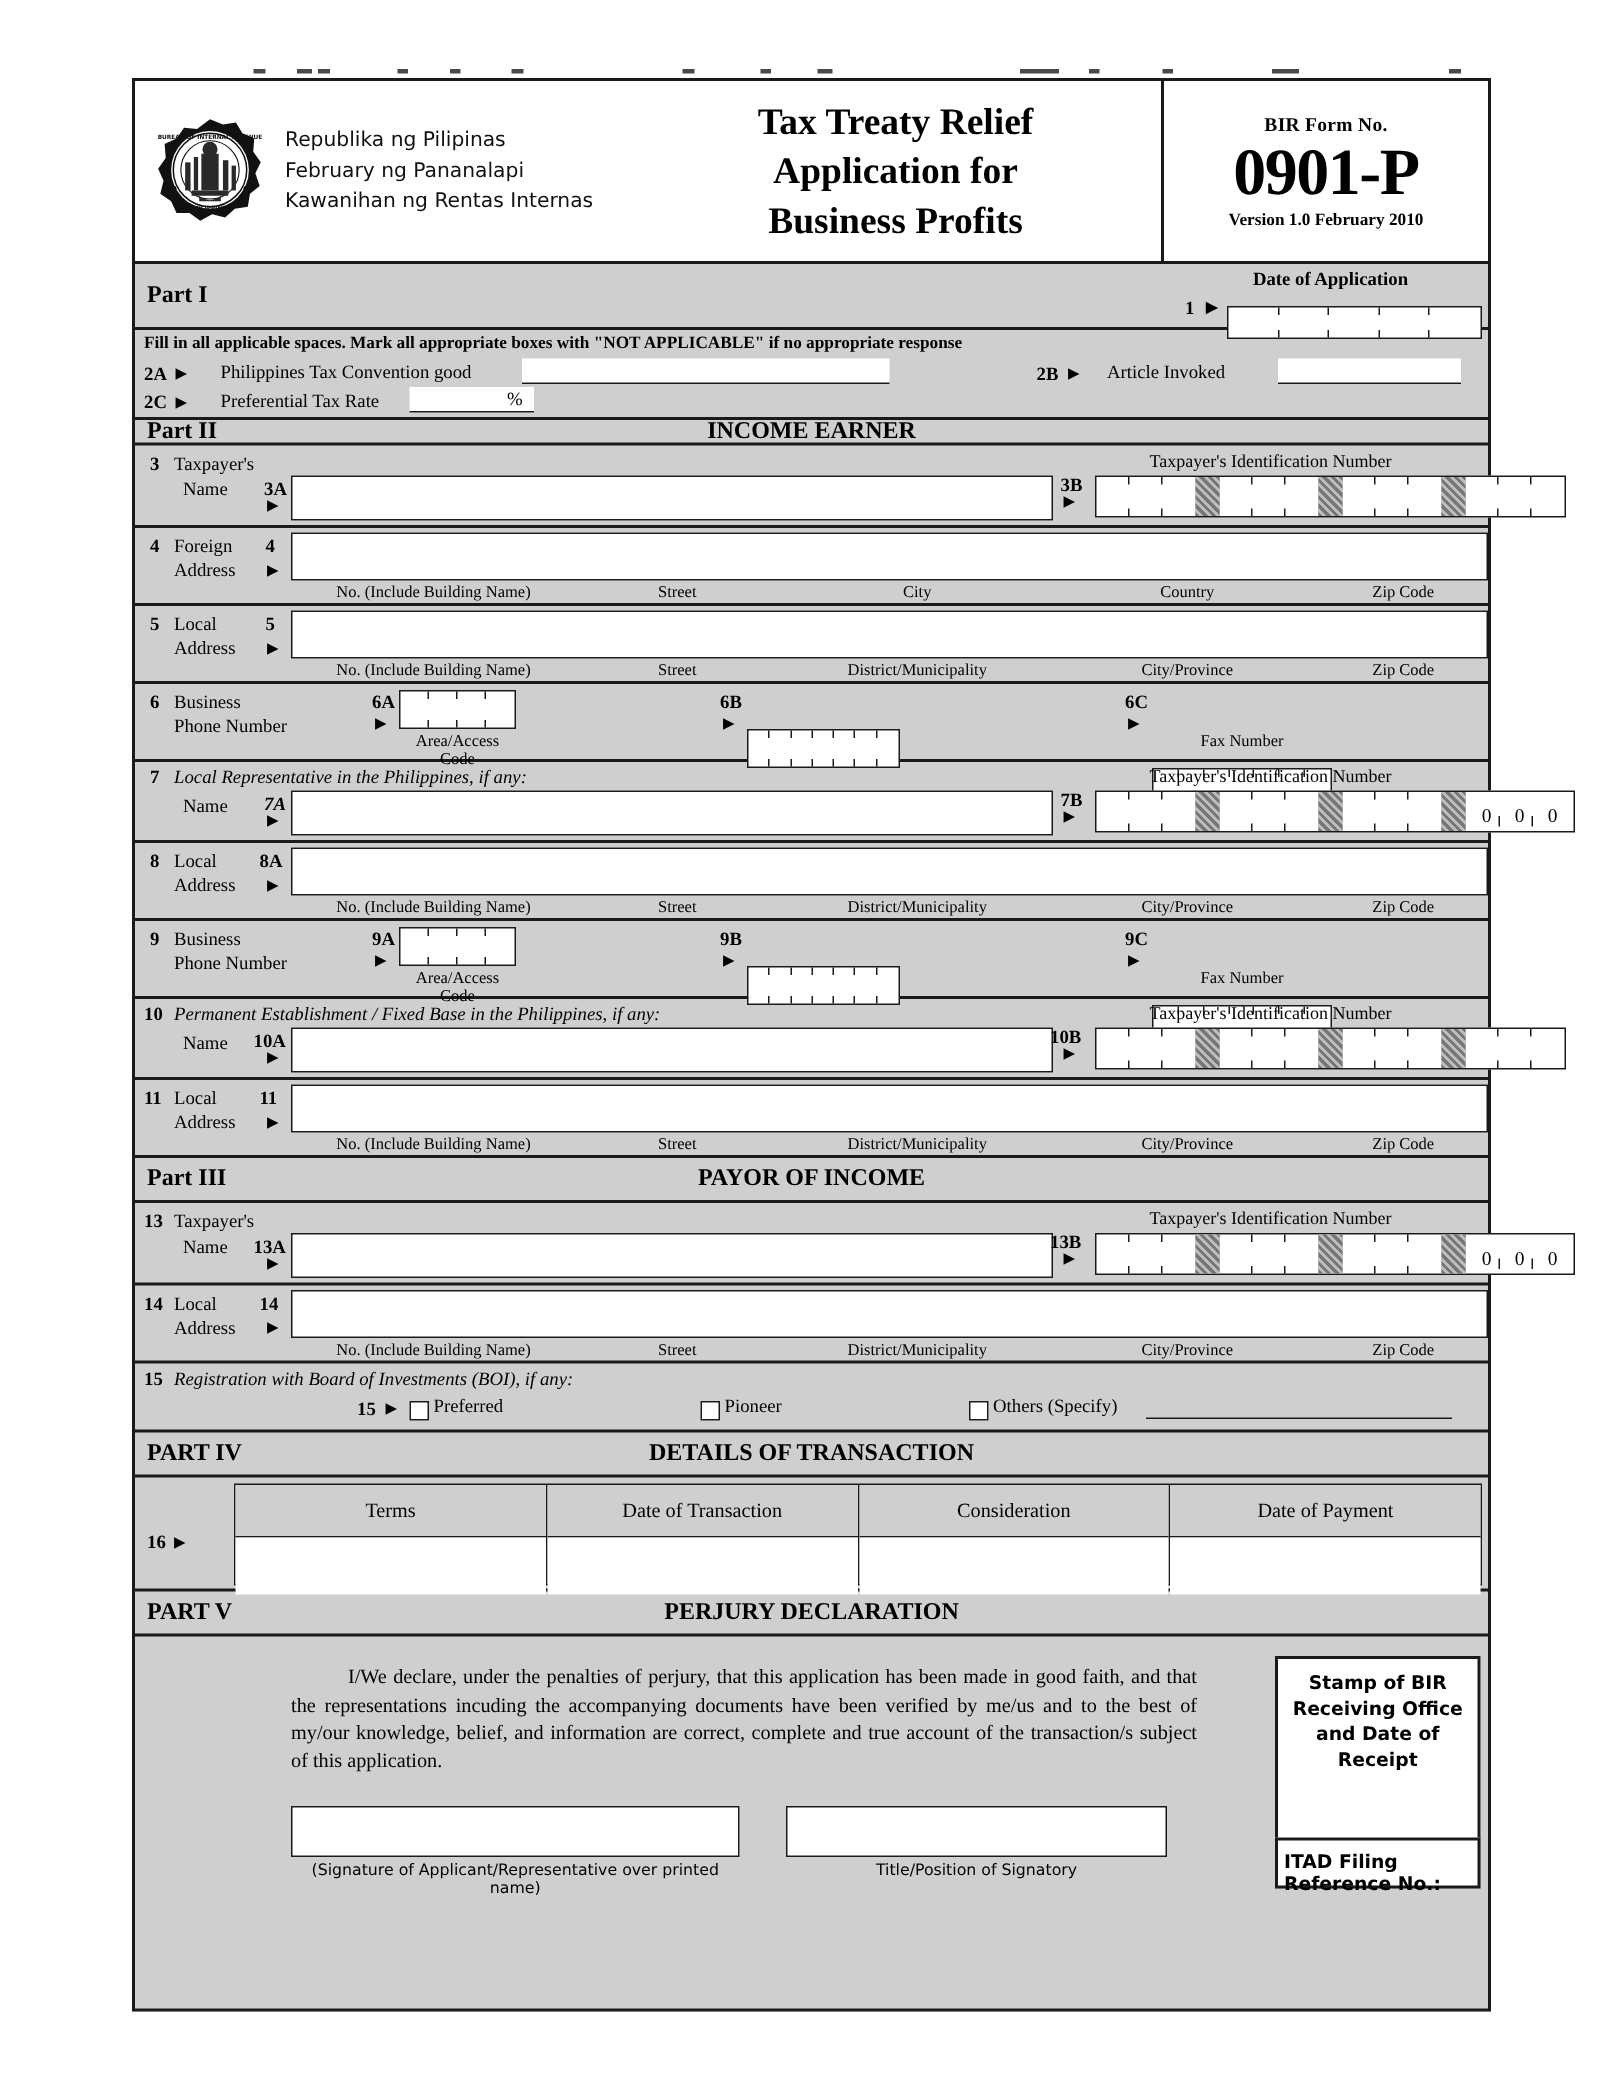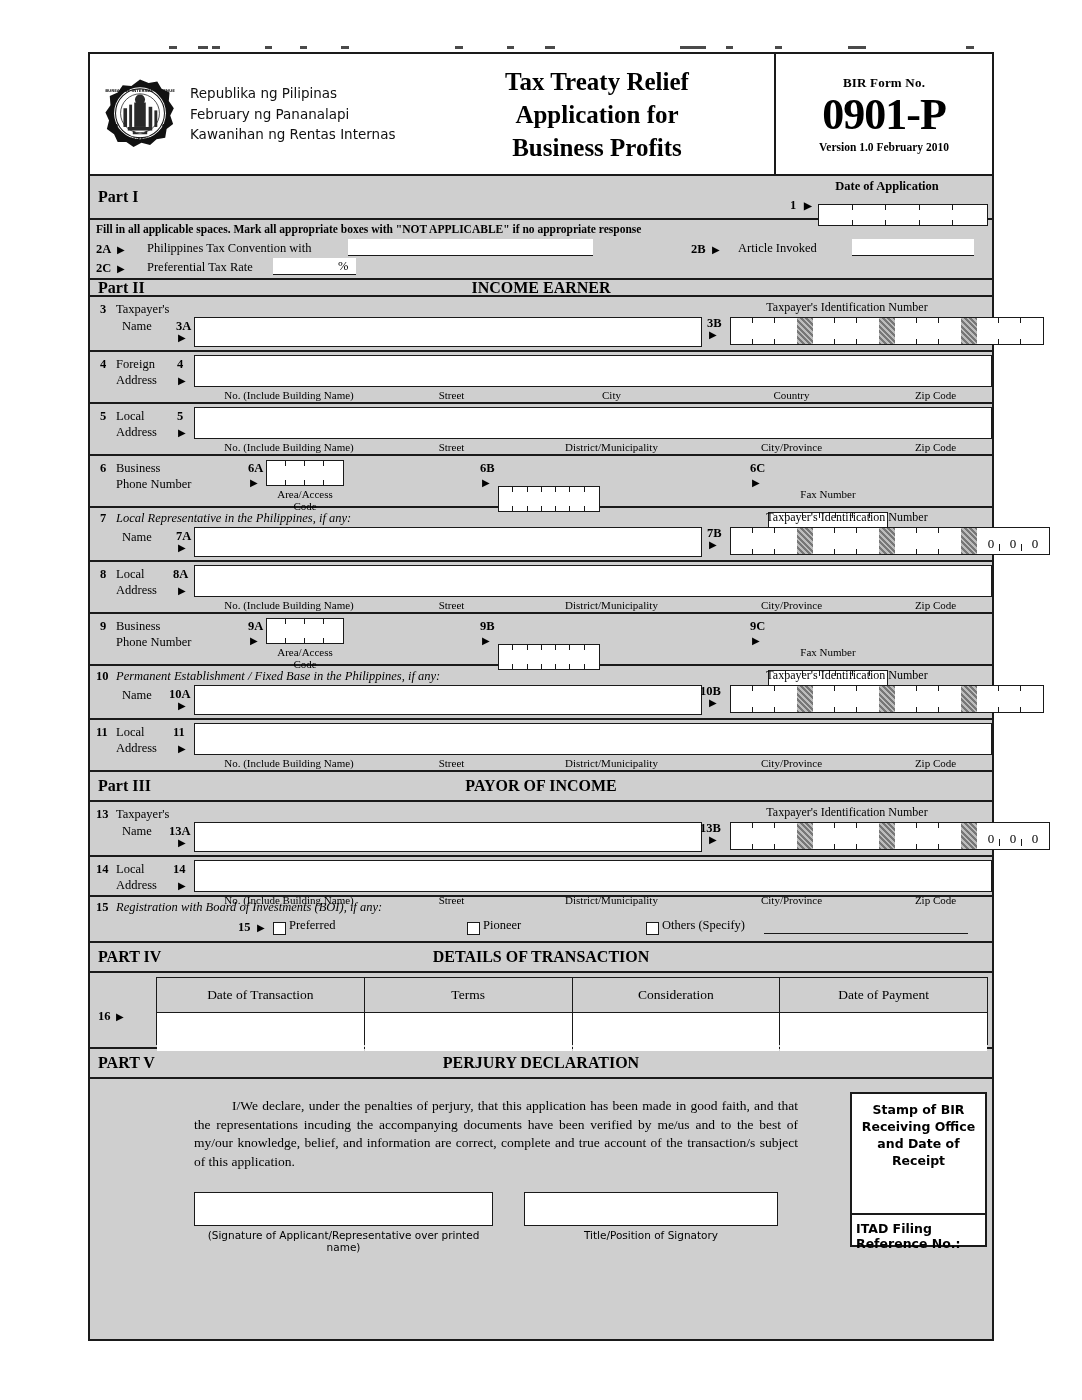--- a/index.html
+++ b/index.html
@@ -160,21 +160,21 @@
           <span class="c"></span>
           <span class="c"></span>
           <span class="c"></span>
       </div>
     </div>
 
     <div class="band" style="height:60px;">
       <div class="note">Fill in all applicable spaces.  Mark all appropriate boxes with "NOT APPLICABLE" if no appropriate response</div>
       <span class="abs num" style="left:6px;top:22px;">2A</span>
       <span class="abs arrow" style="left:27px;top:25px;">▶</span>
-      <span class="abs lbl" style="left:57px;top:21px;">Philippines Tax Convention with</span>
+      <span class="abs lbl" style="left:57px;top:21px;">Philippines Tax Convention good</span>
       <div class="abs uline" style="left:258px;top:19px;width:245px;height:17px;"></div>
 
       <span class="abs num" style="left:601px;top:22px;text-align:right;">2B</span>
       <span class="abs arrow" style="left:622px;top:25px;">▶</span>
       <span class="abs lbl" style="left:648px;top:21px;">Article Invoked</span>
       <div class="abs uline" style="left:762px;top:19px;width:122px;height:17px;"></div>
 
       <span class="abs num" style="left:6px;top:41px;">2C</span>
       <span class="abs arrow" style="left:27px;top:44px;">▶</span>
       <span class="abs lbl" style="left:57px;top:40px;">Preferential Tax Rate</span>
@@ -295,21 +295,21 @@
           <span class="c"></span>
           <span class="c"></span>
       </div>
       <span class="abs cap" style="left:678px;top:32px;width:120px;text-align:center;">Fax Number</span>
     </div>
 
     <div class="band" style="height:54px;">
       <span class="abs num" style="left:10px;top:3px;">7</span>
       <span class="abs lbl-i" style="left:26px;top:3px;">Local Representative in the Philippines, if any:</span>
       <span class="abs lbl" style="left:32px;top:22px;">Name</span>
-      <span class="abs num" style="left:86px;top:21px;">7A</span>
+      <span class="abs num" style="left:86px;top:21px;font-style:italic;">7A</span>
       <span class="abs arrow" style="left:88px;top:35px;">▶</span>
       <div class="abs wbox" style="left:104px;top:19px;width:508px;height:30px;"></div>
 
       <span class="abs cap" style="left:612px;top:2px;width:290px;text-align:center;font-size:12px;">Taxpayer's Identification Number</span>
       <span class="abs num" style="left:617px;top:18px;">7B</span>
       <span class="abs arrow" style="left:619px;top:32px;">▶</span>
       <div class="abs tin" style="left:640px;top:19px;">
         <span class="g">
             <span class="c"></span>
             <span class="c"></span>
@@ -483,21 +483,21 @@
           </span>
         <span class="sep"></span>
         <span class="z" style="width:66px;">
           <span>0</span>
           <span>0</span>
           <span>0</span>
         </span>
       </div>
     </div>
 
-    <div class="band" style="height:40px;">
+    <div class="band" style="height:52px;">
       <span class="abs num" style="left:6px;top:5px;">14</span>
       <span class="abs lbl" style="left:26px;top:5px;">Local</span>
       <span class="abs lbl" style="left:26px;top:21px;">Address</span>
       <span class="abs num" style="left:83px;top:5px;">14</span>
       <span class="abs arrow" style="left:88px;top:24px;">▶</span>
       <div class="abs wbox" style="left:104px;top:3px;width:798px;height:32px;"></div>
       <div class="abs addrcaps" style="left:104px;top:37px;width:798px;">
         <span style="width:190px;text-align:center;">No. (Include Building Name)</span>
         <span style="width:135px;text-align:center;">Street</span>
         <span style="width:185px;text-align:center;">District/Municipality</span>
@@ -526,25 +526,25 @@
     <div class="band partbar" style="height:30px;">
       <span class="pl">PART IV</span>
       <span class="pc">DETAILS OF TRANSACTION</span>
     </div>
 
     <div class="band" style="height:76px;">
       <span class="abs num" style="left:8px;top:36px;">16</span>
       <span class="abs arrow" style="left:26px;top:39px;">▶</span>
       <div class="abs ttable" style="left:66px;top:4px;width:832px;height:68px;">
         <div class="col">
-          <div class="th">Date of Transaction</div>
+          <div class="th">Terms</div>
           <div class="td"></div>
         </div>
         <div class="col">
-          <div class="th">Terms</div>
+          <div class="th">Date of Transaction</div>
           <div class="td"></div>
         </div>
         <div class="col">
           <div class="th">Consideration</div>
           <div class="td"></div>
         </div>
         <div class="col">
           <div class="th">Date of Payment</div>
           <div class="td"></div>
         </div>

